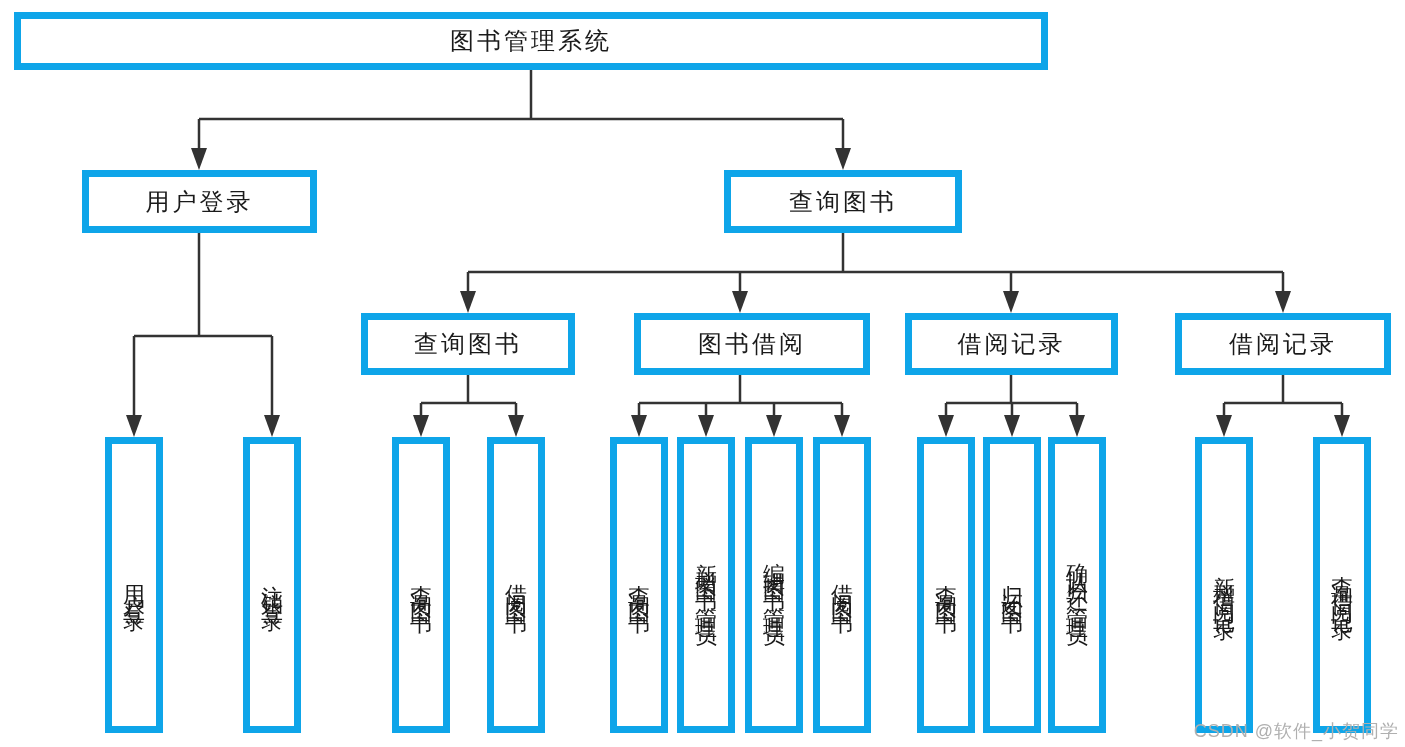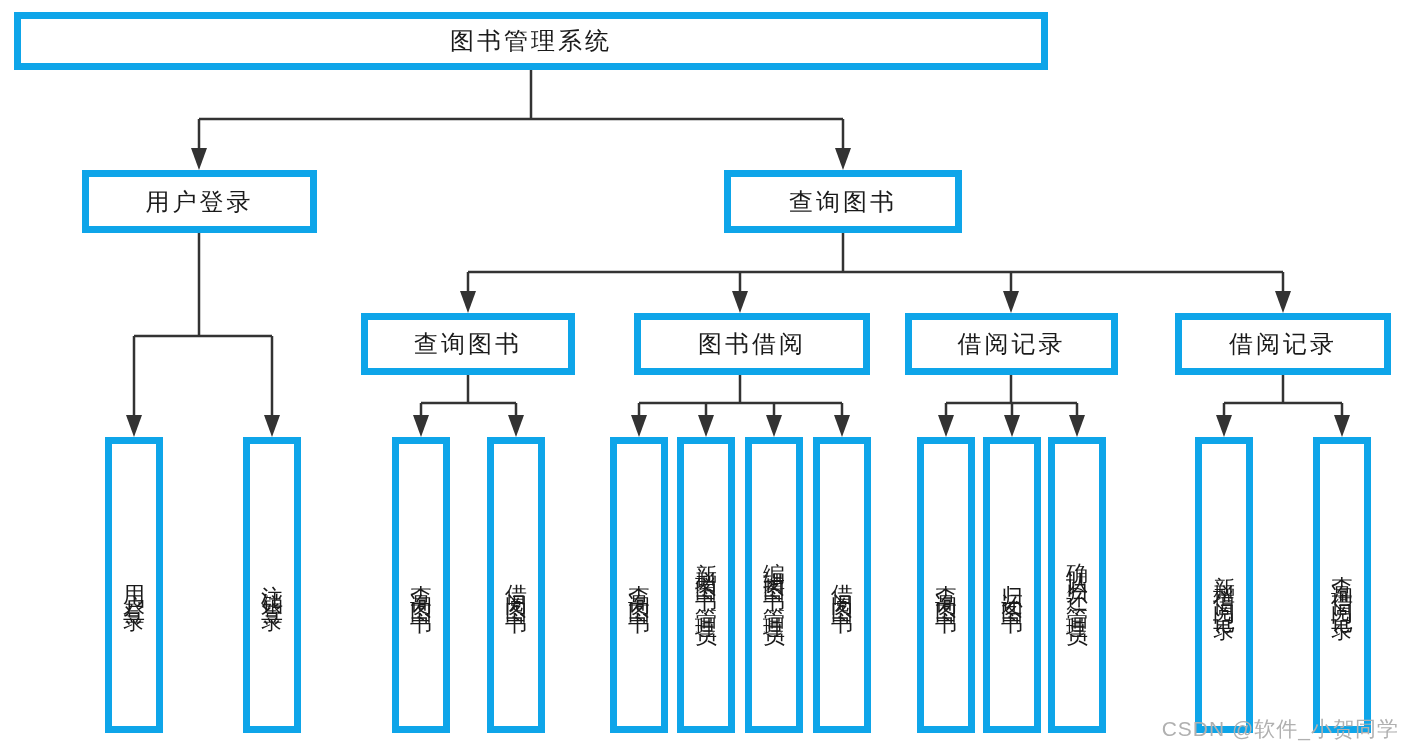--- a/index.html
+++ b/index.html
@@ -72,21 +72,21 @@
   .lf8  { left: 813px;  }
   .lf9  { left: 917px;  }
   .lf10 { left: 983px;  }
   .lf11 { left: 1048px; }
   .lf12 { left: 1195px; }
   .lf13 { left: 1313px; }
   .watermark {
     position: absolute;
     right: 6px;
     bottom: 4px;
-    font-size: 21px;
+    font-size: 18px;
     letter-spacing: 1px;
     color: #b0b0b0;
     z-index: 5;
     white-space: nowrap;
   }
   svg path {
     stroke: #333333;
     stroke-width: 2.5;
     fill: none;
   }

